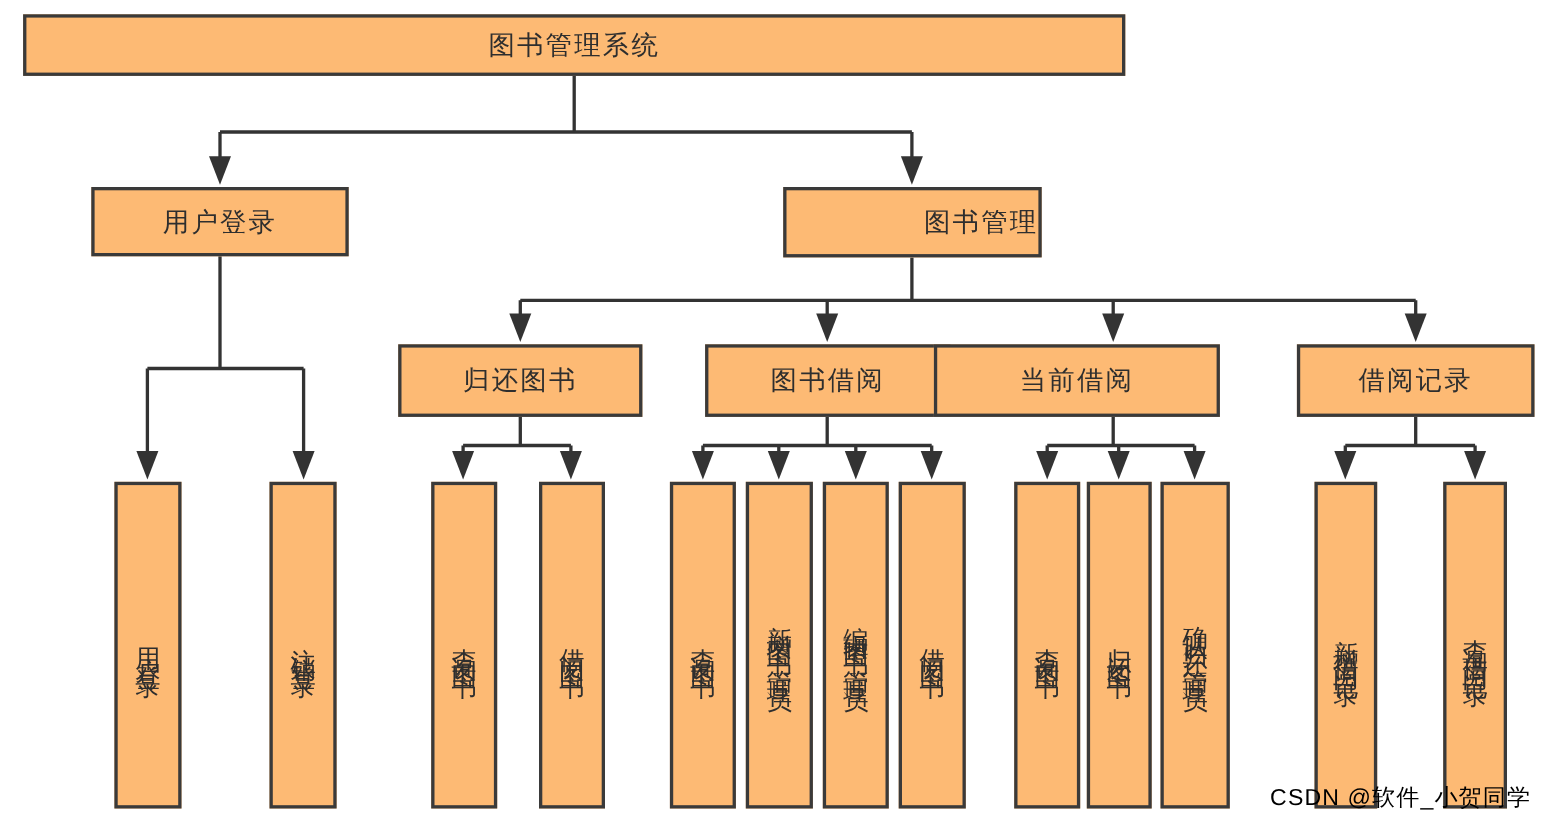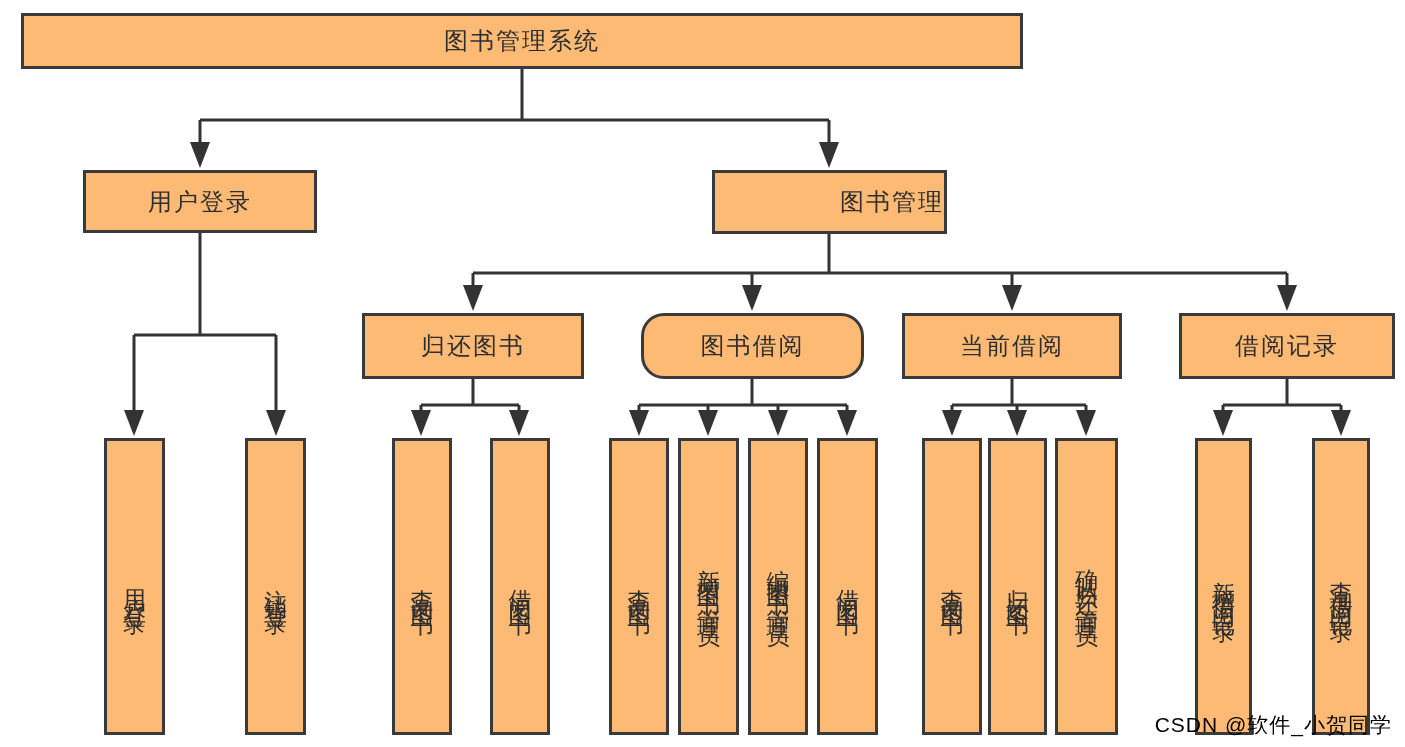--- a/index.html
+++ b/index.html
@@ -45,22 +45,22 @@
     letter-spacing: 8px;
     max-height: 288px;
   }
   
   .n-root        { left: 21px;  top: 13px;  width: 1002px; height: 56px; }
   
   .n-user-login  { left: 83px;  top: 170px; width: 234px; height: 63px; }
   .n-book-mgmt   { left: 712px; top: 170px; width: 235px; height: 64px; justify-content: flex-end; }
   
   .n-new-books   { left: 362px; top: 313px; width: 222px; height: 66px; }
-  .n-borrowing   { left: 641px; top: 313px; width: 223px; height: 66px; border-radius: 23px; }
-  .n-current     { left: 902px; top: 313px; width: 220px; height: 66px; }
+  .n-borrowing   { left: 641px; top: 313px; width: 223px; height: 66px; }
+  .n-current     { left: 849px; top: 313px; width: 260px; height: 66px; }
   .n-records     { left: 1179px;top: 313px; width: 216px; height: 66px; }
   
   .l-ul-login    { left: 104px;  width: 61px; }
   .l-ul-logout   { left: 245px;  width: 61px; }
   .l-nb-query    { left: 392px;  width: 60px; }
   .l-nb-borrow   { left: 490px;  width: 60px; }
   .l-bw-query    { left: 609px;  width: 60px; }
   .l-bw-add      { left: 678px;  width: 61px; }
   .l-bw-edit     { left: 748px;  width: 60px; }
   .l-bw-borrow   { left: 817px;  width: 61px; }

